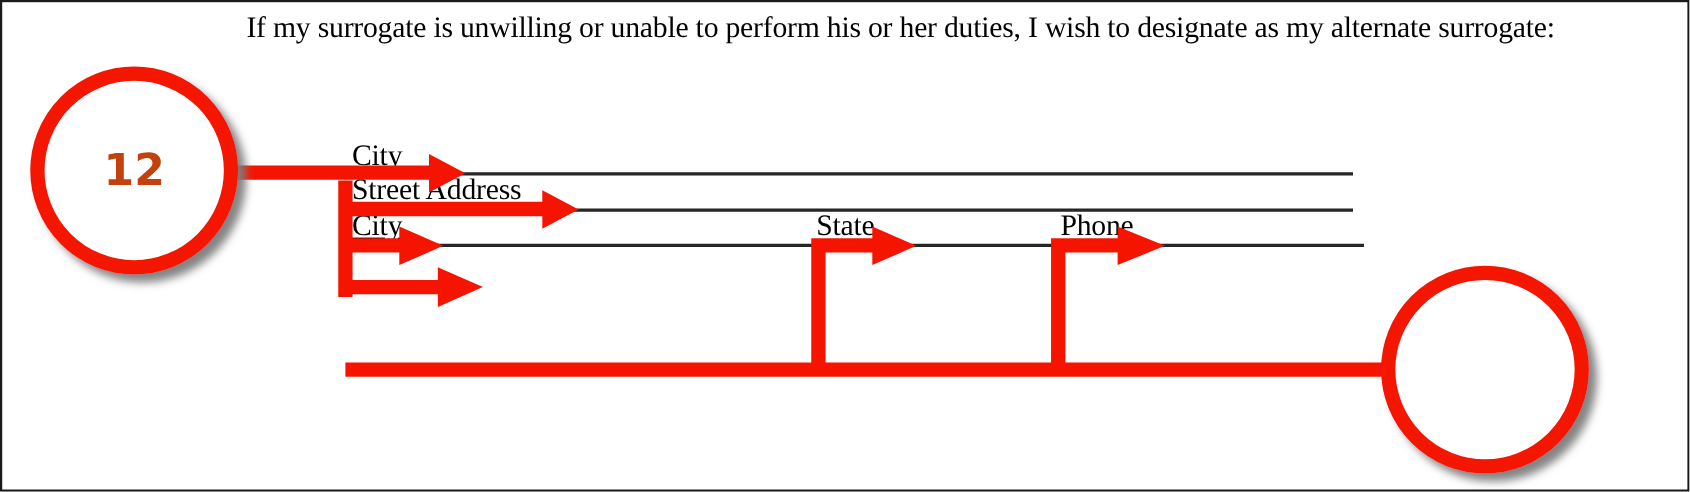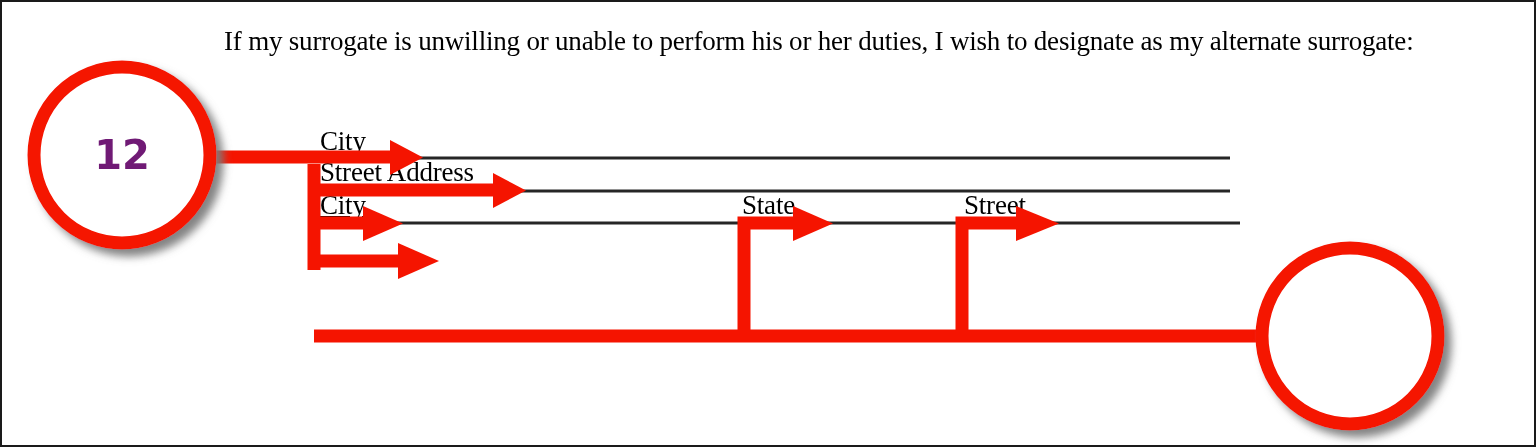--- a/index.html
+++ b/index.html
@@ -26,39 +26,39 @@
   }
   .form-text {
     position: absolute;
     color: #000000;
     font-family: "Liberation Serif", "DejaVu Serif", serif;
     white-space: nowrap;
     line-height: 1.18;
   }
   #intro-paragraph {
     left: 222px;
-    top: 24px;
+    top: 8px;
     width: 1230px;
     font-size: 27px;
     white-space: normal;
     letter-spacing: -0.2px;
   }
   .field-label {
     font-size: 27px;
     letter-spacing: -0.2px;
   }
   #label-name      { left: 318px; top: 124px; }
   #label-street    { left: 318px; top: 155px; }
   #label-city      { left: 318px; top: 188px; text-decoration: underline; }
   #label-state     { left: 740px; top: 188px; }
   #label-phone     { left: 962px; top: 188px; }
 
   .badge-number {
     position: absolute;
-    color: #701a75;
+    color: #c2410c;
     font-family: "DejaVu Sans", "Liberation Sans", sans-serif;
     font-weight: bold;
     font-size: 40px;
     text-align: center;
     user-select: none;
   }
   #badge-12-number { left: 70px; top: 130px; width: 100px; }
   #badge-13-number { left: 1295px; top: 307px; width: 100px; }
 </style>
 </head>
@@ -69,21 +69,21 @@
   <div class="form-text" id="intro-paragraph">If my surrogate is unwilling or unable to perform his or her duties, I wish to designate as my alternate surrogate:</div>
 
   <div class="form-text field-label" id="label-name">City</div>
 
   <div class="form-text field-label" id="label-street">Street Address</div>
 
   <div class="form-text field-label" id="label-city">City</div>
 
   <div class="form-text field-label" id="label-state">State</div>
 
-  <div class="form-text field-label" id="label-phone">Street</div>
+  <div class="form-text field-label" id="label-phone">Phone</div>
 
   <svg id="overlay" viewBox="0 0 1536 447" xmlns="http://www.w3.org/2000/svg">
 
     <defs>
       <filter id="dropshadow" x="-50%" y="-50%" width="220%" height="220%">
         <feGaussianBlur in="SourceAlpha" stdDeviation="4"></feGaussianBlur>
         <feOffset dx="7" dy="7" result="off"></feOffset>
         <feFlood flood-color="#7d7d7d" flood-opacity="0.95"></feFlood>
         <feComposite in2="off" operator="in"></feComposite>
         <feMerge>

